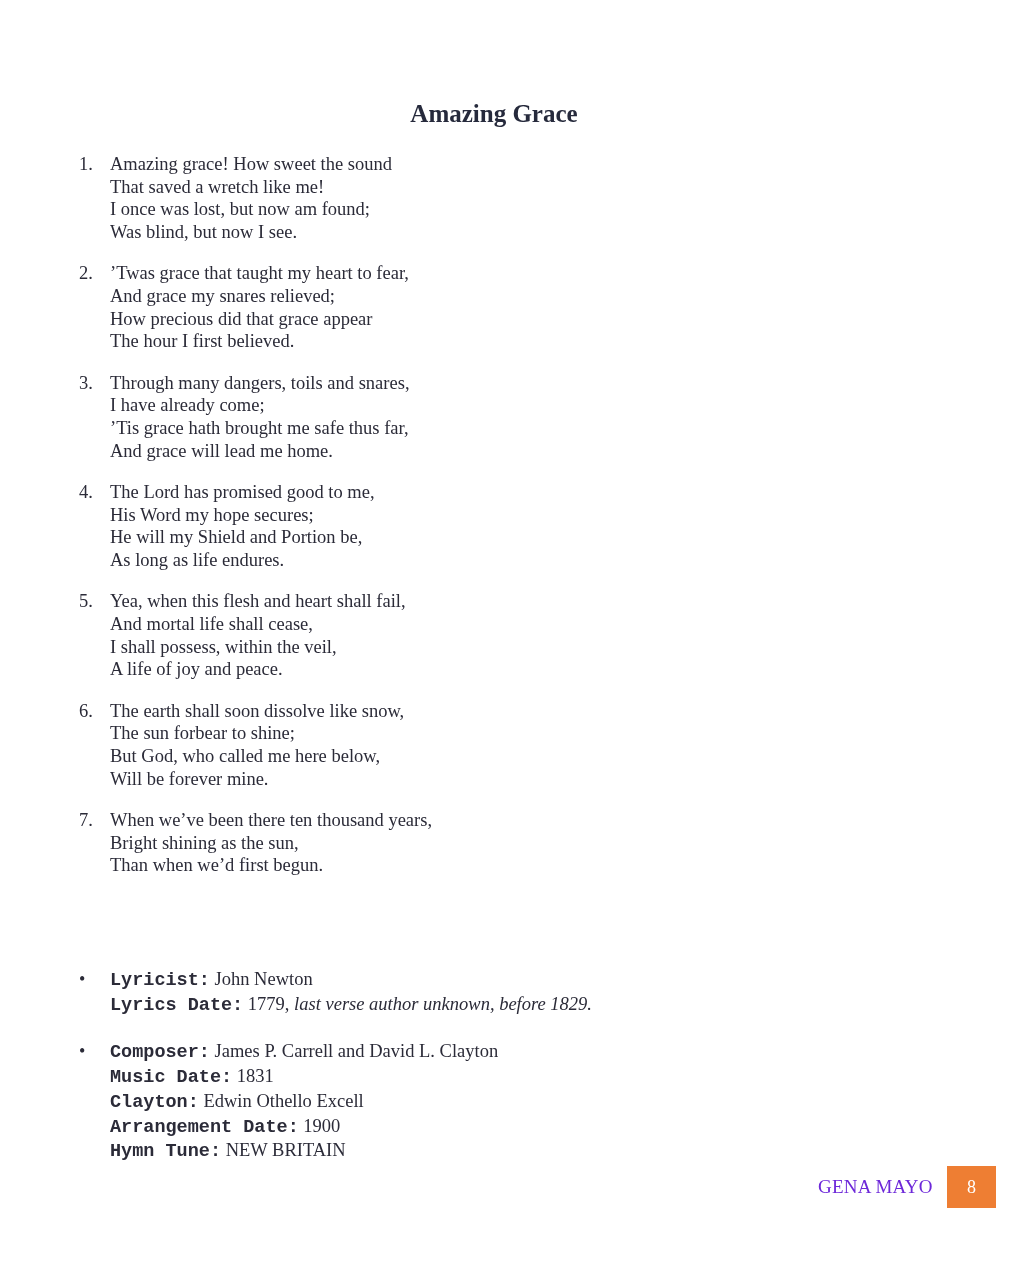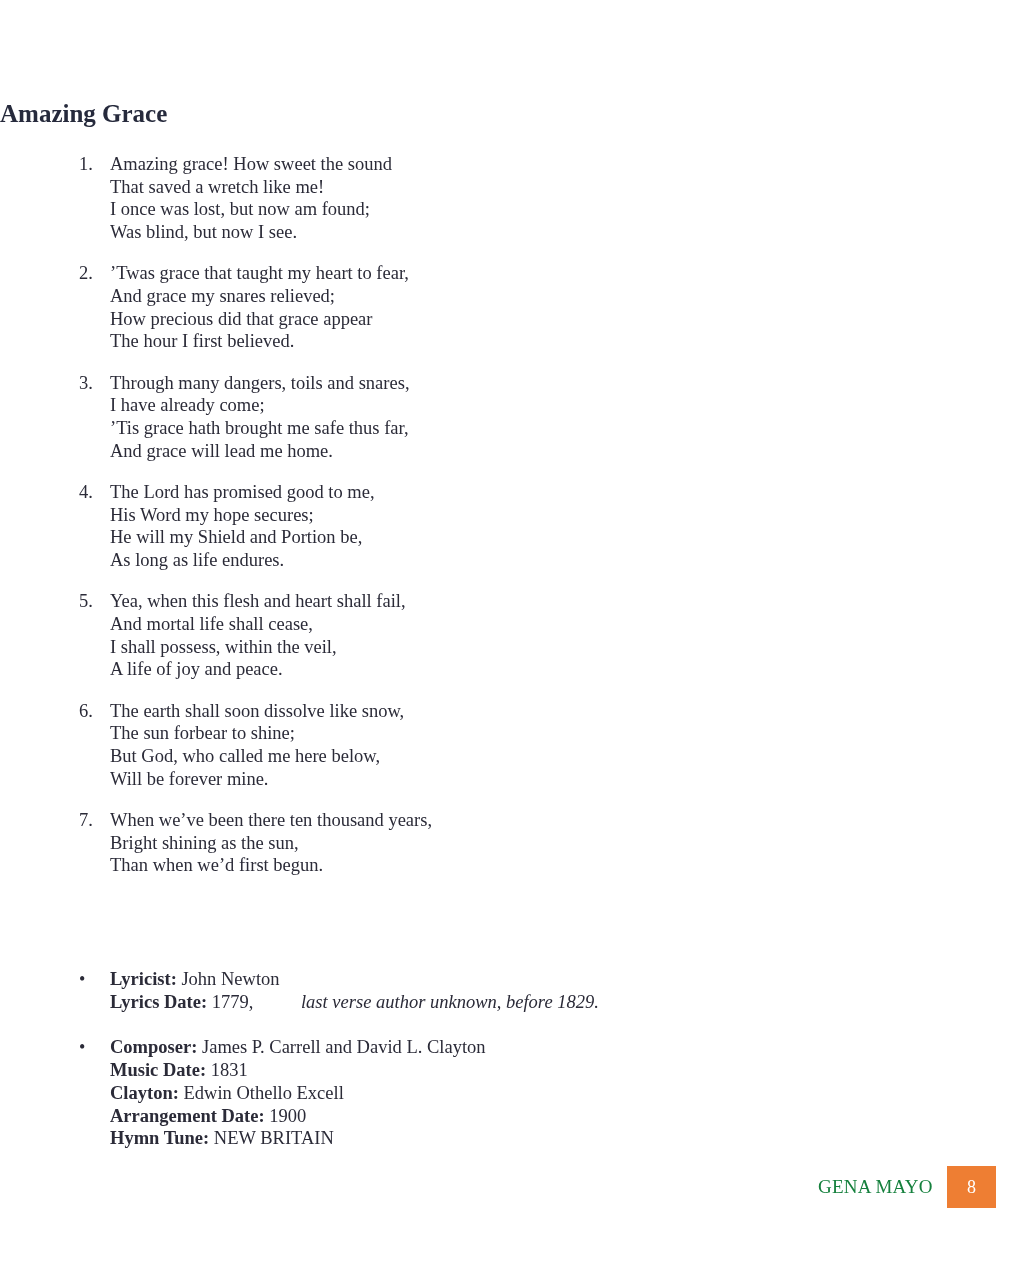--- a/index.html
+++ b/index.html
@@ -13,20 +13,21 @@
       position: relative;
       overflow: hidden;
       font-family: "Liberation Serif", "DejaVu Serif", serif;
       color: #2b2b38;
     }
     .title {
       position: absolute;
       top: 100px;
       left: 0;
       width: 988px;
+      text-align: center;
       font-size: 25px;
       font-weight: bold;
       color: #262a3c;
       margin: 0;
     }
     .verses {
       position: absolute;
       top: 153px;
       left: 79px;
       margin: 0;
@@ -61,29 +62,29 @@
       font-size: 18.5px;
       line-height: 22.7px;
     }
     .bullet {
       position: absolute;
       left: 0;
       top: 0;
       font-size: 18px;
     }
     .credit-line { display: block; white-space: nowrap; }
-    .credit-label { font-weight: bold; }
-    .credit-note { font-style: italic; margin-left: 43px; }
+    .credit-label { font-weight: bold; font-family: Liberation Mono, monospace; }
+    .credit-note { font-style: italic; }
     .footer-name {
       position: absolute;
       top: 1176px;
       left: 818px;
       font-size: 19px;
       letter-spacing: 0.2px;
-      color: #15803d;
+      color: #6d28d9;
     }
     .page-box {
       position: absolute;
       top: 1166px;
       left: 947px;
       width: 49px;
       height: 42px;
       background: #ee7e33;
       color: #fff;
       font-size: 18px;

